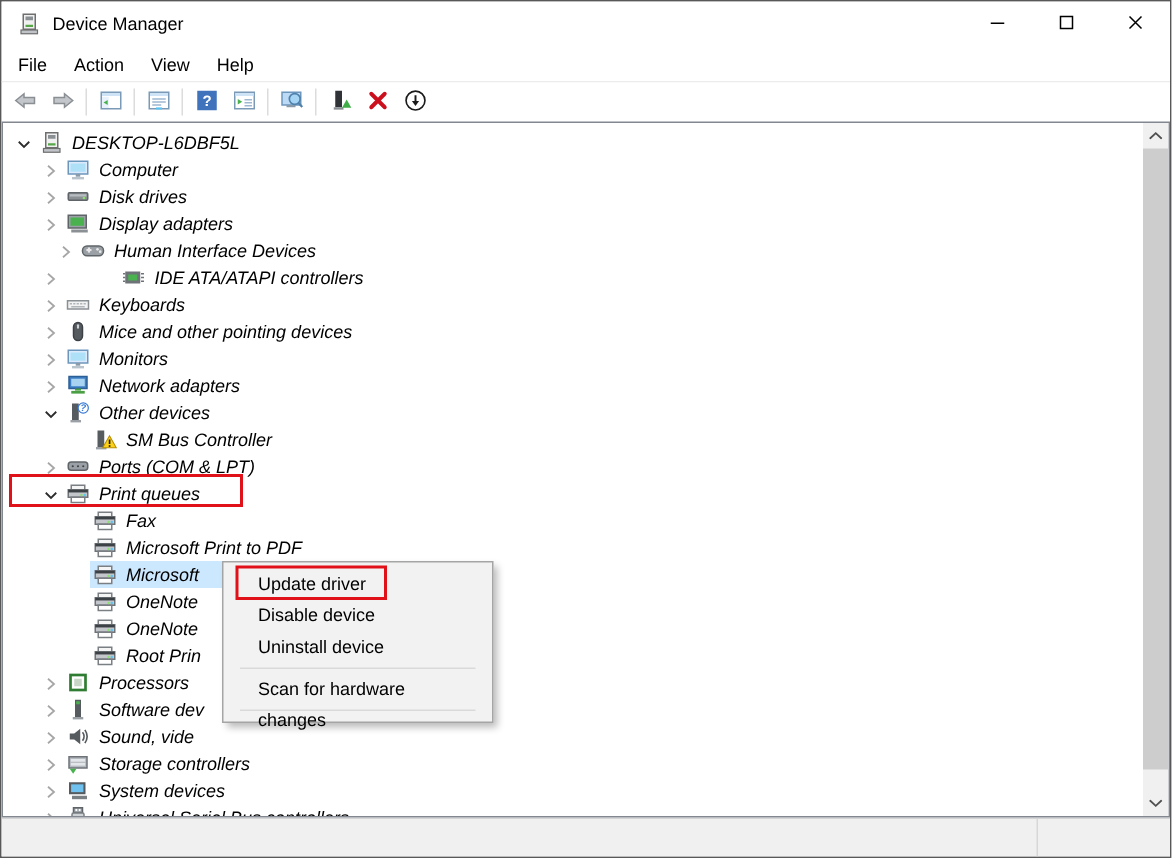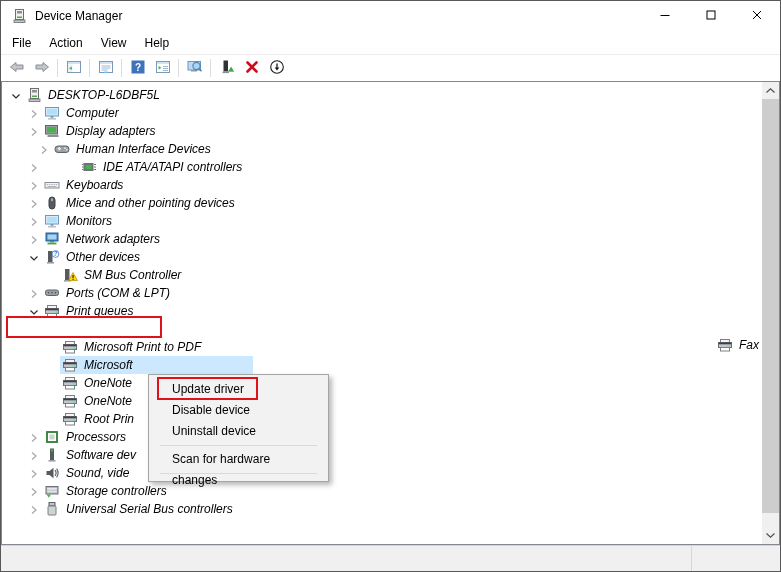--- a/index.html
+++ b/index.html
@@ -220,20 +220,37 @@
         </div>
         <div class="tree-row" style="padding-left: 24px;">
           <span class="chevron">
             <svg width="16" height="16" viewBox="0 0 16 16">
               <path d="M6 4.5 L10 8 L6 11.5" fill="none" stroke="#a6a6a6" stroke-width="1.2"></path>
             </svg>
           </span>
           <span class="hl">
             <span class="t-icon">
               <svg width="16" height="16" viewBox="0 0 16 16">
+                <rect x="1.5" y="5.5" width="13" height="5" rx="0.8" fill="#8b9095" stroke="#5f6468"></rect>
+                <rect x="2.5" y="6.5" width="11" height="1.5" fill="#b8bdc2"></rect>
+                <circle cx="12" cy="9" r="0.9" fill="#8de06e"></circle>
+              </svg>
+            </span>
+            <span class="tree-label">Disk drives</span>
+          </span>
+        </div>
+        <div class="tree-row" style="padding-left: 24px;">
+          <span class="chevron">
+            <svg width="16" height="16" viewBox="0 0 16 16">
+              <path d="M6 4.5 L10 8 L6 11.5" fill="none" stroke="#a6a6a6" stroke-width="1.2"></path>
+            </svg>
+          </span>
+          <span class="hl">
+            <span class="t-icon">
+              <svg width="16" height="16" viewBox="0 0 16 16">
                 <rect x="1.5" y="2.5" width="12" height="8.5" fill="#9aa0a6" stroke="#5f6468"></rect>
                 <rect x="3" y="4" width="9" height="5.5" fill="#49b24e"></rect>
                 <rect x="3.5" y="12" width="11" height="2" fill="#8b9095"></rect>
               </svg>
             </span>
             <span class="tree-label">Display adapters</span>
           </span>
         </div>
         <div class="tree-row" style="padding-left: 24px; margin-left: 10px;">
           <span class="chevron">
@@ -417,21 +434,21 @@
                 <rect x="1.5" y="5.5" width="13" height="5" fill="#c3c7cc" stroke="#6e7378"></rect>
                 <rect x="1.5" y="5.5" width="13" height="1.8" fill="#3c4146"></rect>
                 <rect x="3.5" y="10.5" width="9" height="3.5" fill="#fff" stroke="#7a7f84"></rect>
                 <circle cx="10.3" cy="9" r="0.8" fill="#8de06e"></circle>
                 <circle cx="12.5" cy="9" r="0.8" fill="#57c4f2"></circle>
               </svg>
             </span>
             <span class="tree-label">Print queues</span>
           </span>
         </div>
-        <div class="tree-row" style="padding-left: 42px; flex-direction: column;">
+        <div class="tree-row" style="padding-left: 42px;">
           <span class="chevron"></span>
           <span class="hl">
             <span class="t-icon">
               <svg width="16" height="16" viewBox="0 0 16 16">
                 <rect x="3.5" y="2.5" width="9" height="3" fill="#f5f5f5" stroke="#7a7f84"></rect>
                 <rect x="1.5" y="5.5" width="13" height="5" fill="#c3c7cc" stroke="#6e7378"></rect>
                 <rect x="1.5" y="5.5" width="13" height="1.8" fill="#3c4146"></rect>
                 <rect x="3.5" y="10.5" width="9" height="3.5" fill="#fff" stroke="#7a7f84"></rect>
                 <circle cx="10.3" cy="9" r="0.8" fill="#8de06e"></circle>
                 <circle cx="12.5" cy="9" r="0.8" fill="#57c4f2"></circle>
@@ -579,20 +596,37 @@
           <span class="hl">
             <span class="t-icon">
               <svg width="16" height="16" viewBox="0 0 16 16">
                 <rect x="2" y="3.5" width="12" height="7.5" fill="#b5bac0" stroke="#6e7378"></rect>
                 <rect x="3.2" y="5" width="9.6" height="1.8" fill="#e4e7ea"></rect>
                 <rect x="3.2" y="7.6" width="9.6" height="1.8" fill="#e4e7ea"></rect>
                 <polygon points="2.5,11.5 7,11.5 4.75,14.8" fill="#49b24e"></polygon>
               </svg>
             </span>
             <span class="tree-label">Storage controllers</span>
+          </span>
+        </div>
+        <div class="tree-row" style="padding-left: 24px;">
+          <span class="chevron">
+            <svg width="16" height="16" viewBox="0 0 16 16">
+              <path d="M6 4.5 L10 8 L6 11.5" fill="none" stroke="#a6a6a6" stroke-width="1.2"></path>
+            </svg>
+          </span>
+          <span class="hl">
+            <span class="t-icon">
+              <svg width="16" height="16" viewBox="0 0 16 16">
+                <rect x="2" y="2.5" width="11" height="8" fill="#565b60"></rect>
+                <rect x="3.4" y="3.9" width="8.2" height="5.2" fill="#6fc2f0"></rect>
+                <rect x="4" y="11.5" width="10" height="2.3" fill="#7a7f84"></rect>
+              </svg>
+            </span>
+            <span class="tree-label">System devices</span>
           </span>
         </div>
         <div class="tree-row" style="padding-left: 24px;">
           <span class="chevron">
             <svg width="16" height="16" viewBox="0 0 16 16">
               <path d="M6 4.5 L10 8 L6 11.5" fill="none" stroke="#a6a6a6" stroke-width="1.2"></path>
             </svg>
           </span>
           <span class="hl">
             <span class="t-icon">

